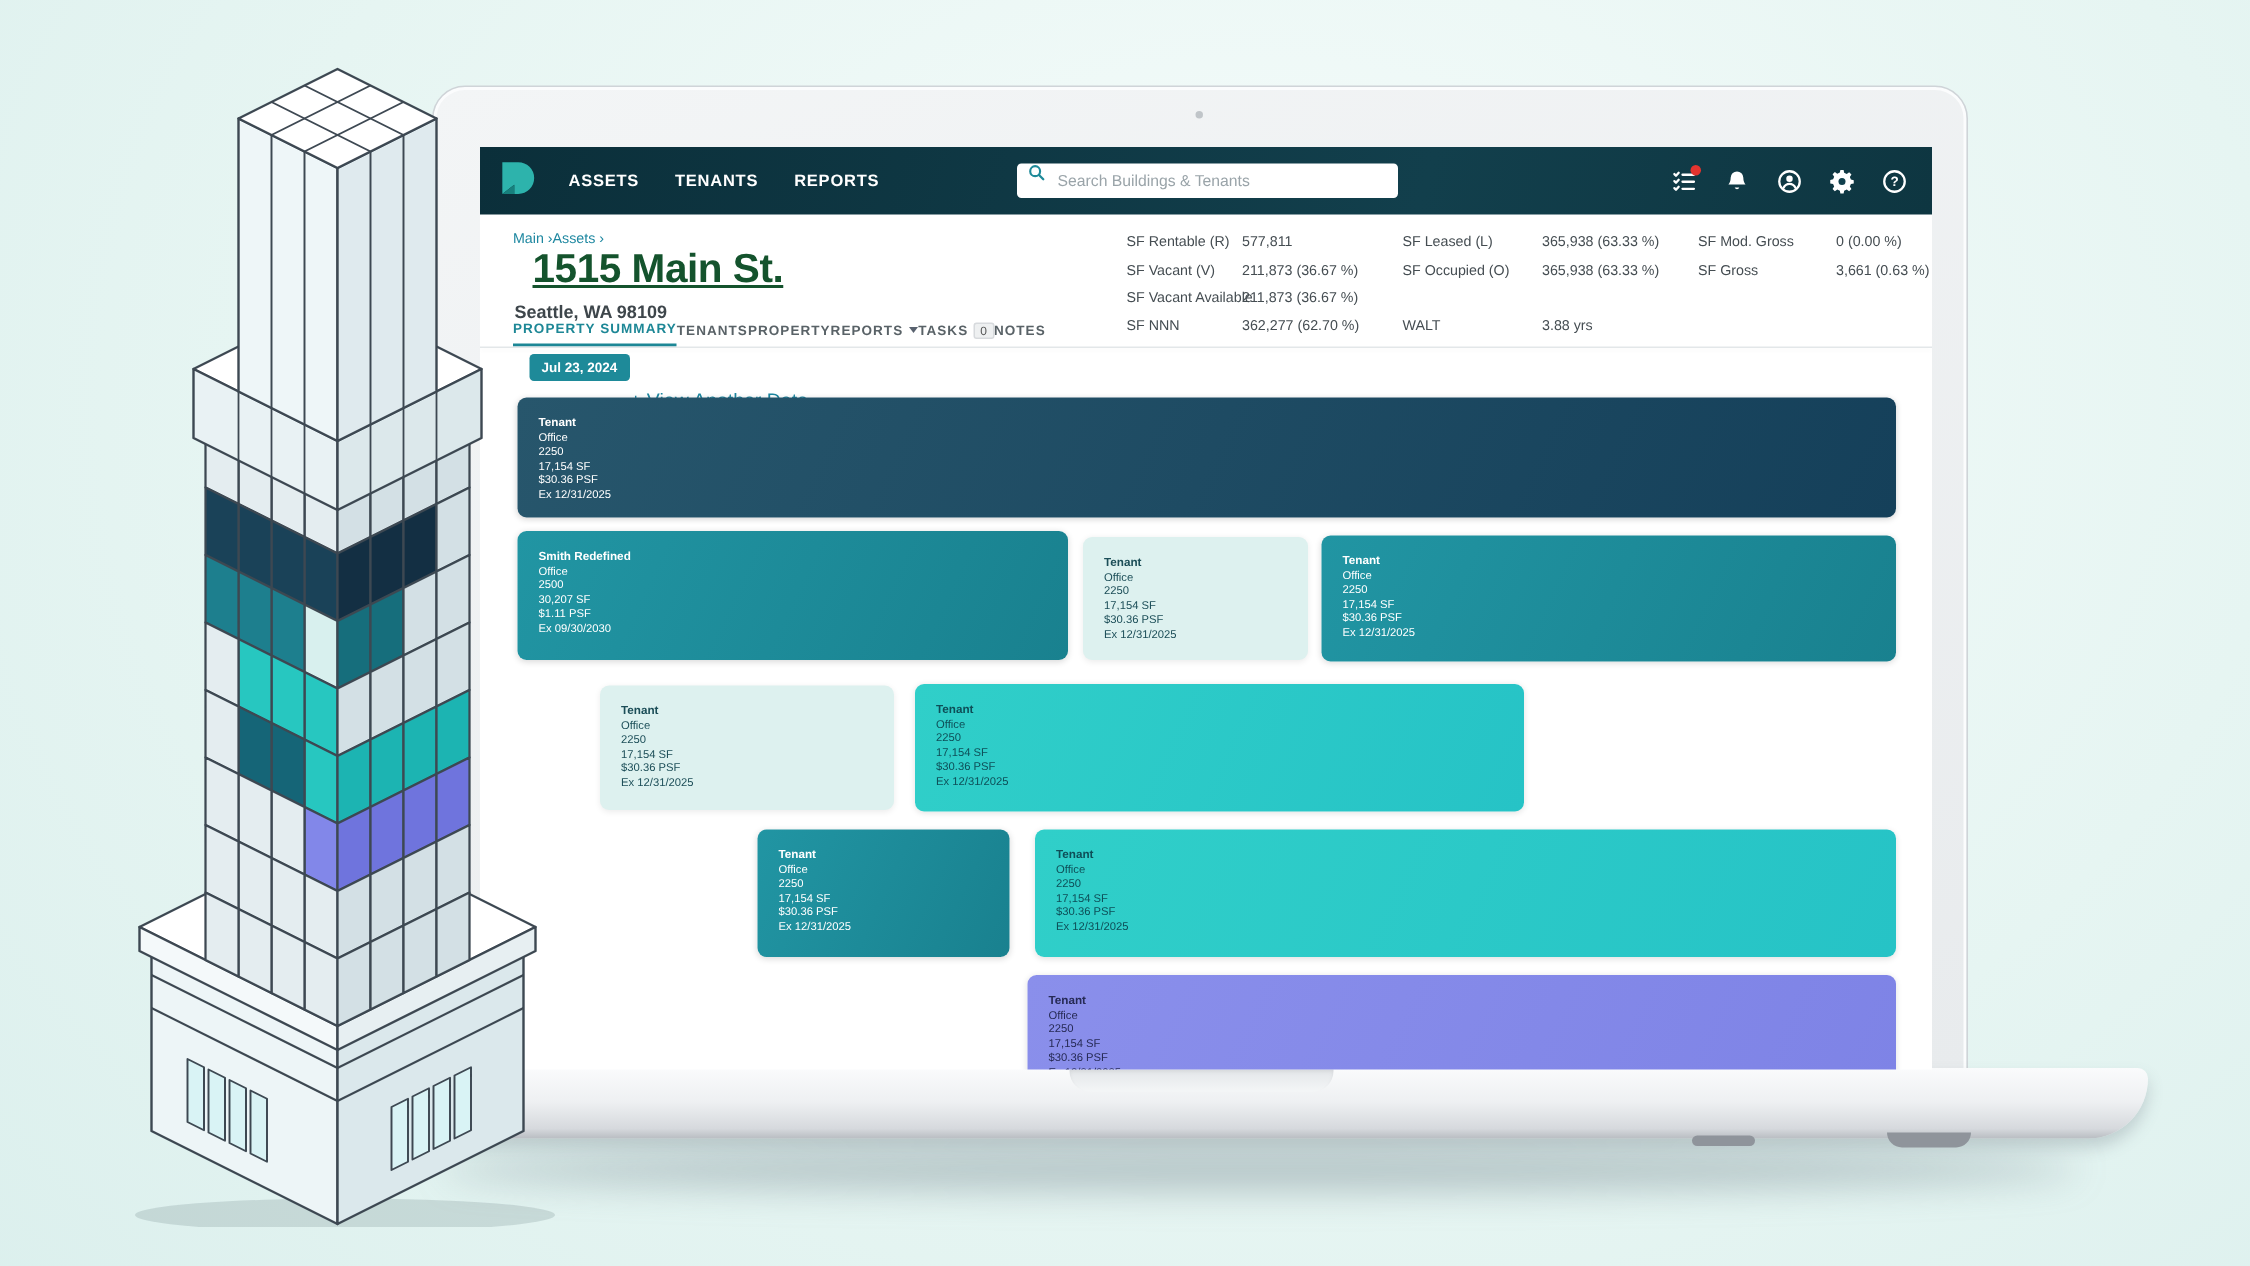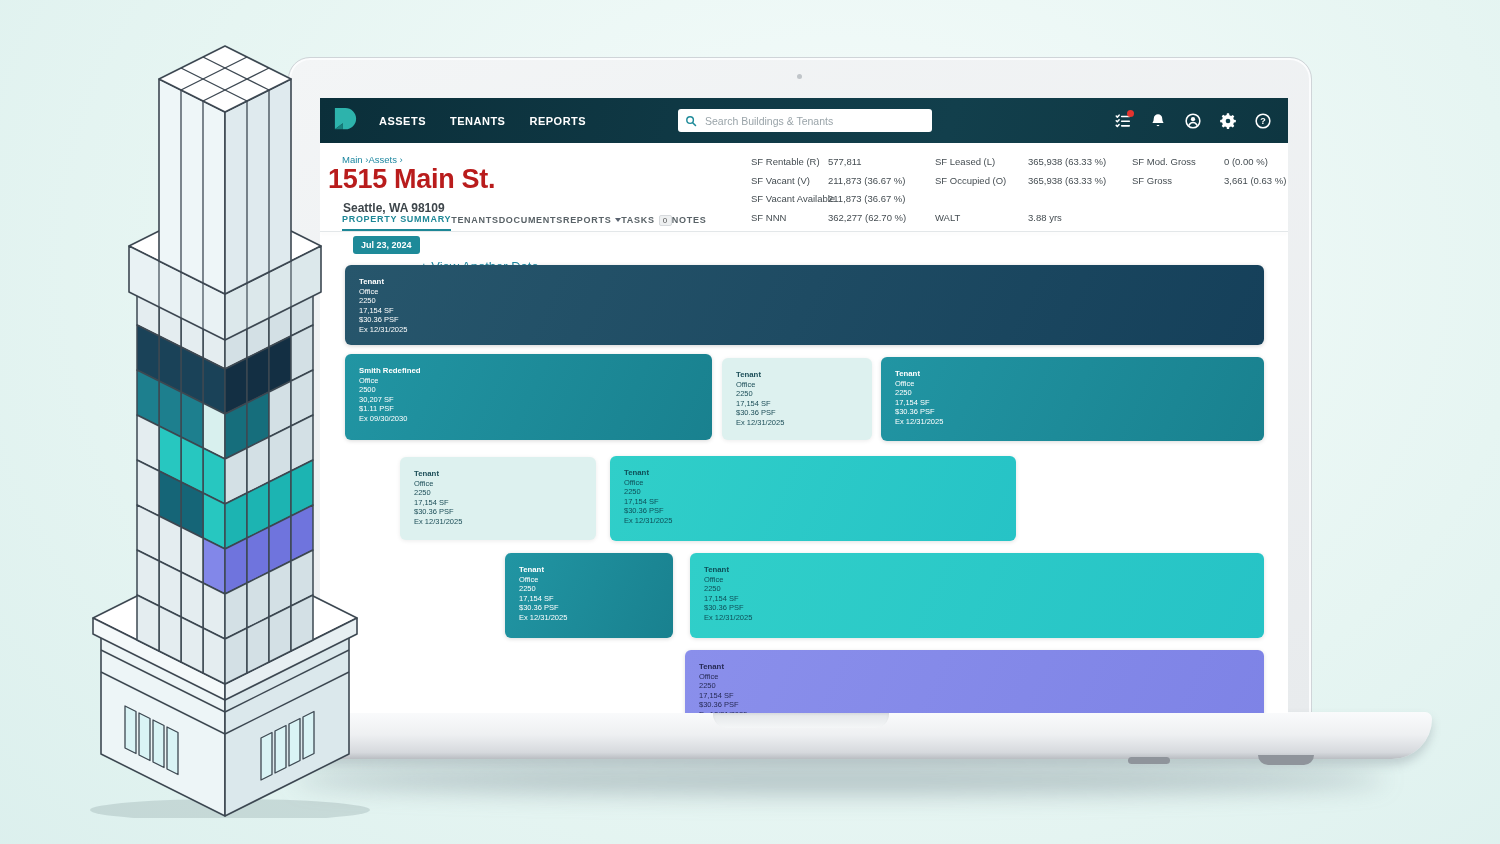--- a/index.html
+++ b/index.html
@@ -20,31 +20,31 @@
   .foot-a{left:892px;top:45px;width:42px;height:7px;}
   .foot-b{left:1022px;top:43px;width:56px;height:10px;border-radius:0 0 10px 10px;}
   .screen{position:absolute;left:320px;top:98px;width:968px;height:615px;background:#fff;overflow:hidden;z-index:4;}
   
   .navbar{position:relative;height:45px;background:linear-gradient(105deg,#0b2f3a 0%,#123f4c 65%,#0e3641 100%);
     display:flex;align-items:center;padding:0 14px;box-sizing:border-box;}
   .brand{display:flex;align-items:center;margin-right:22px;}
   .nav-links{display:flex;gap:24px;}
   .nav-link{color:#fff;font-size:11px;font-weight:bold;letter-spacing:.5px;cursor:pointer;}
   .searchbox{position:absolute;left:358px;top:11px;width:254px;height:23px;background:#fff;border-radius:3px;
-    display:flex;align-items:center;padding:0 7px;box-sizing:border-box;gap:6px;}
+    display:flex;padding:0 7px;box-sizing:border-box;gap:6px;}
   .searchbox input{border:none;outline:none;flex:1;font-size:10.5px;color:#3c4448;font-family:"Liberation Sans",sans-serif;background:transparent;}
   .searchbox input::placeholder{color:#9aa4a9;}
   .nav-icons{position:absolute;right:16px;top:0;height:45px;display:flex;align-items:center;gap:17px;}
   .nav-ic{position:relative;width:18px;height:18px;cursor:pointer;}
   .red-dot{position:absolute;right:-2px;top:-2px;width:7px;height:7px;border-radius:50%;background:#e3342f;}
   
   .breadcrumb{position:absolute;left:22px;top:56px;font-size:9.5px;color:#1d87a0;}
   .crumb{cursor:pointer;}
   .crumb::after{content:" \203A ";color:#1d87a0;}
-  .page-title{position:absolute;left:8px;top:66px;font-size:27px;font-weight:bold;color:#b91c1c;letter-spacing:-.3px;}
+  .page-title{position:absolute;left:35px;top:66px;font-size:27px;font-weight:bold;color:#14532d;letter-spacing:-.3px;text-decoration:underline;}
   .page-sub{position:absolute;left:23px;top:103px;font-size:12px;color:#3e464b;font-weight:bold;}
   .tabs{position:absolute;left:22px;top:116px;display:flex;font-size:9px;font-weight:bold;letter-spacing:.7px;color:#596267;}
   .tab{padding-bottom:5px;cursor:pointer;display:flex;align-items:center;gap:4px;}
   .tab.active{color:#1d8796;border-bottom:2px solid #1d8796;}
   .tabs-rule{position:absolute;left:0;top:133px;width:100%;height:1px;background:#e3e7e9;box-shadow:0 2px 3px rgba(0,0,0,.04);}
   .chev{width:0;height:0;border-left:3.5px solid transparent;border-right:3.5px solid transparent;border-top:4px solid #59626f;}
   .badge{font-size:8px;font-weight:normal;color:#555;background:#eef0f1;border:1px solid #d7dadd;border-radius:2px;padding:0 3px;line-height:9px;}
   .stat-col{position:absolute;top:58px;font-size:9.5px;color:#454d52;}
   .stat-col.c1{left:403px;} .stat-col.c2{left:587px;} .stat-col.c3{left:784px;}
   .stat-row{position:absolute;left:0;white-space:nowrap;margin-left:28px;}
@@ -154,21 +154,21 @@
     <div class="page-sub">Seattle, WA 98109</div>
 
     <div class="tabs">
       <span class="tab active">
           <span>PROPERTY SUMMARY</span>
         </span>
       <span class="tab">
           <span>TENANTS</span>
         </span>
       <span class="tab">
-          <span>DOCUMENTS</span>
+          <span>PROPERTY</span>
         </span>
       <span class="tab">
           <span>REPORTS</span>
           <span class="chev"></span>
         </span>
       <span class="tab">
           <span>TASKS</span>
           <span class="badge">0</span>
         </span>
       <span class="tab">

